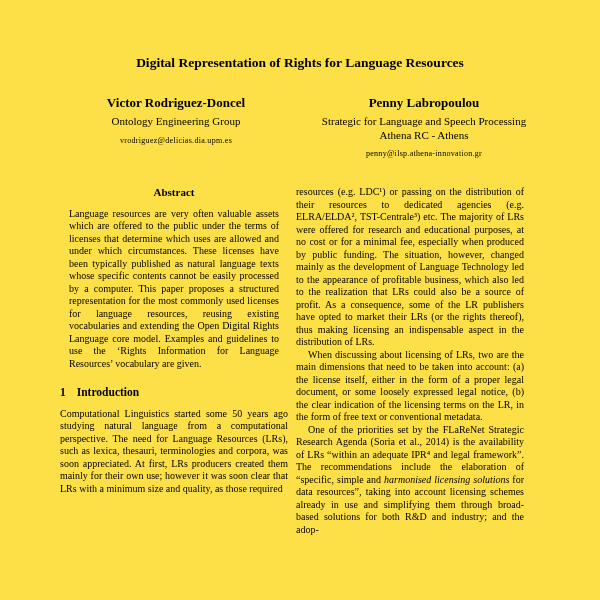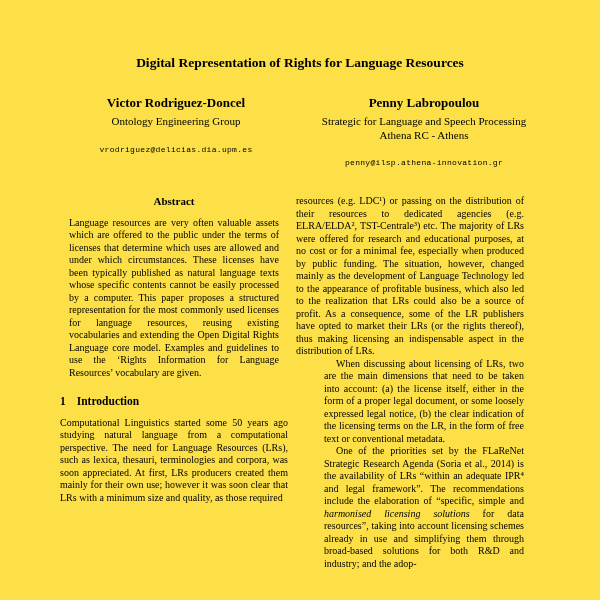--- a/index.html
+++ b/index.html
@@ -26,23 +26,23 @@
   .authors {
     display: flex;
     justify-content: center;
     gap: 16px;
     margin-bottom: 28px;
   }
   .author { text-align: center; width: 240px; }
   .author-name { font-size: 13px; font-weight: bold; margin-bottom: 4px; }
   .affiliation { font-size: 11px; line-height: 13.5px; }
   .email {
-    font-family: Liberation Mono, monospace;
+    font-family: Liberation Serif, serif;
     font-size: 8px;
-    margin-top: 16px;
+    margin-top: 7px;
     letter-spacing: 0.3px;
     white-space: nowrap;
   }
 
   .columns { display: flex; gap: 8px; align-items: flex-start; }
   .col {
     width: 228px;
     font-size: 10px;
     line-height: 12.5px;
     text-align: justify;
@@ -58,21 +58,21 @@
 
   .section-heading {
     font-weight: bold;
     font-size: 11.5px;
     text-align: left;
     margin: 16px 0 9px 0;
   }
   .section-number { display: inline-block; margin-right: 11px; }
 
   p.body-para { margin: 0; }
-  p.indent { text-indent: 12px; margin-left: 28px; }
+  p.indent { text-indent: 12px; }
   em.ital { font-style: italic; }
 </style>
 </head>
 <body>
 
 <div class="page">
   <div class="inner">
 
     <h1 class="paper-title">Digital Representation of Rights for Language Resources</h1>
 

